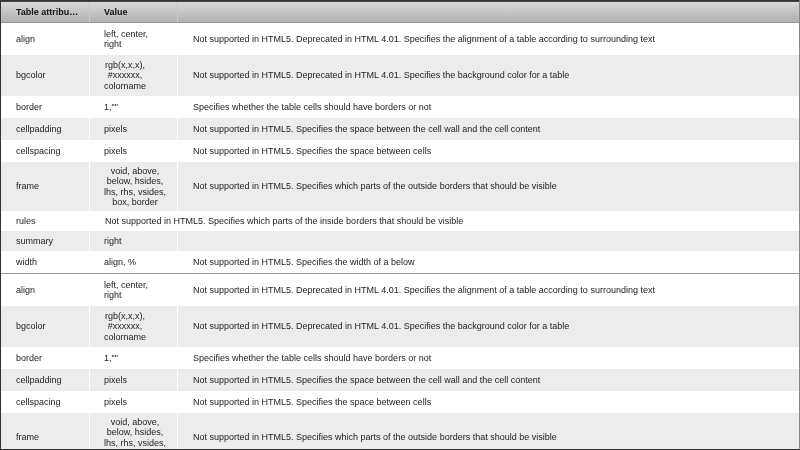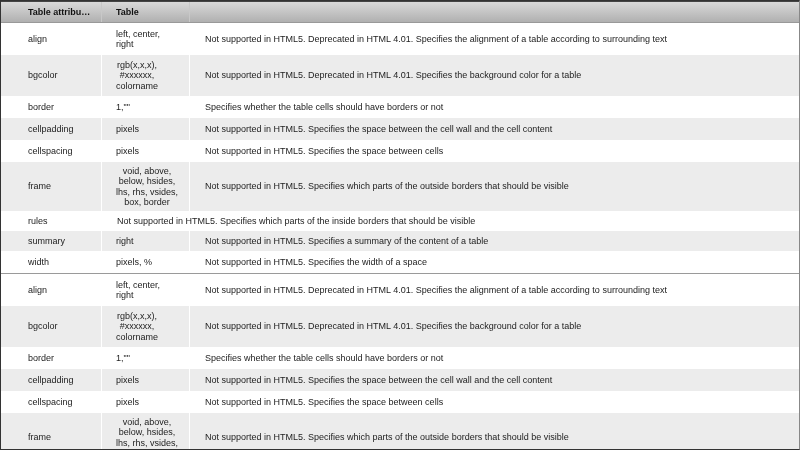--- a/index.html
+++ b/index.html
@@ -12,38 +12,38 @@
     position: absolute; left: 0; top: 0; width: 798px; height: 448px;
     border: 1px solid #333; border-right-color: #888; overflow: hidden;
   }
   .header {
     display: flex; height: 22px; border-bottom: 1px solid #999;
     background: linear-gradient(#d9d9d9, #b0b0b0);
     font-weight: bold; color: #111; border-top: 1px solid #444;
     box-sizing: border-box;
   }
   .header .cell { display: flex; align-items: center; border-right: 1px solid #c8c8c8; box-sizing: border-box; }
-  .c1 { width: 89px; padding-left: 15px; margin-left: 12px; }
+  .c1 { width: 89px; padding-left: 15px; }
   .c2 { width: 88px; padding-left: 14px; }
   .c3 { flex: 1; padding-left: 15px; }
   .row { display: flex; box-sizing: border-box; }
   .row .cell { display: flex; align-items: center; box-sizing: border-box; border-right: 1px solid #ffffff; line-height: 10.5px; }
   .row.alt { background: #ececec; }
   .row.alt .cell { border-right-color: #ffffff; text-align: center; }
   .row .c3 { border-right: none; }
   .divider { height: 1px; background: #9a9a9a; }
   .v-multiline { white-space: pre-line; }
 </style>
 </head>
 <body>
 
 <div class="frame">
   <div class="header">
     <div class="cell c1">Table attribu…</div>
-    <div class="cell c2">Table</div>
+    <div class="cell c2">Value</div>
   </div>
 
   <div>
     <div class="row" style="height:32px">
       <div class="cell c1">align</div>
       <div class="cell c2 v-multiline">left, center,
 right</div>
       <div class="cell c3">Not supported in HTML5. Deprecated in HTML 4.01. Specifies the alignment of a table according to surrounding text</div>
     </div>
     <div class="row alt" style="height:41px">
@@ -76,26 +76,25 @@
 box, border</div>
       <div class="cell c3">Not supported in HTML5. Specifies which parts of the outside borders that should be visible</div>
     </div>
     <div class="row" style="height:20px">
       <div class="cell c1">rules</div>
       <div class="cell c3">Not supported in HTML5. Specifies which parts of the inside borders that should be visible</div>
     </div>
     <div class="row alt" style="height:20px">
       <div class="cell c1">summary</div>
       <div class="cell c2 v-multiline">right</div>
-      <div class="cell c3">Not supported in HTML5. Specifies a summary of the content of a table</div>
     </div>
     <div class="row" style="height:22px">
       <div class="cell c1">width</div>
-      <div class="cell c2 v-multiline">pixels, %</div>
-      <div class="cell c3">Not supported in HTML5. Specifies the width of a space</div>
+      <div class="cell c2 v-multiline">align, %</div>
+      <div class="cell c3">Not supported in HTML5. Specifies the width of a below</div>
     </div>
   </div>
 
   <div class="divider"></div>
 
   <div>
     <div class="row" style="height:32px">
       <div class="cell c1">align</div>
       <div class="cell c2 v-multiline">left, center,
 right</div>

